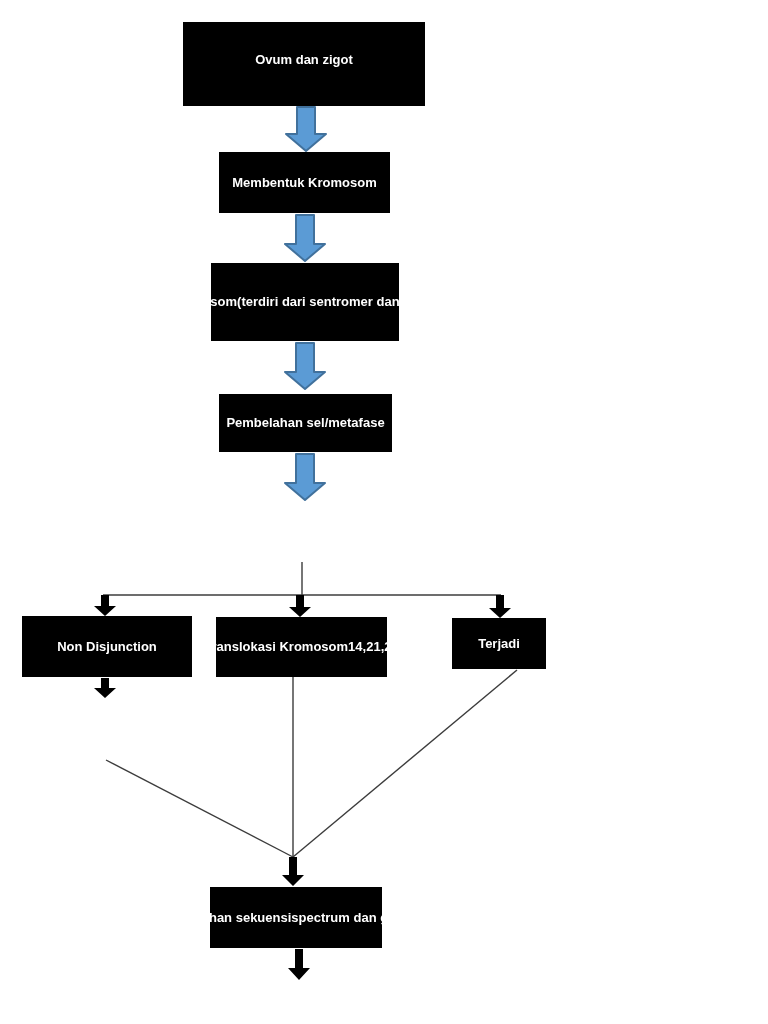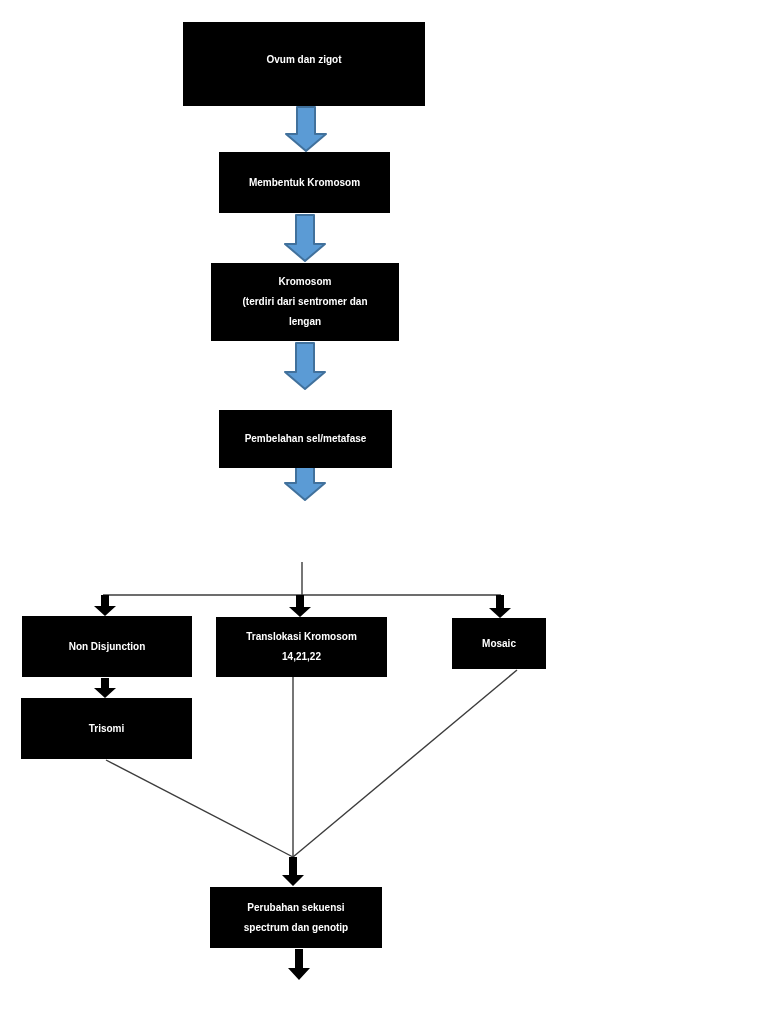--- a/index.html
+++ b/index.html
@@ -35,25 +35,25 @@
   }
   .black-arrow {
     fill: var(--arrow-black, #000000);
     stroke: none;
   }
   .node {
     position: absolute;
     background: var(--box-bg, #000000);
     color: var(--box-text, #ffffff);
     display: flex;
-    flex-direction: column;
+    flex-direction: row;
     align-items: center;
     justify-content: center;
     text-align: center;
-    font-size: 10px;
+    font-size: 13px;
     font-weight: 700;
     line-height: 20px;
     box-sizing: border-box;
     padding: 8px 6px;
   }
   .node .gap-below { margin-bottom: 9px; }
   .node .line { white-space: nowrap; }
   .node-ovum .line { white-space: normal; }
 </style>
 </head>
@@ -89,40 +89,37 @@
   <div class="node" style="left:219px;top:152px;width:171px;height:61px">
     <div class="line">Membentuk Kromosom</div>
   </div>
 
   <div class="node" style="left:211px;top:263px;width:188px;height:78px">
     <div class="line gap-below" style="margin-bottom:0">Kromosom</div>
     <div class="line">(terdiri dari sentromer dan</div>
     <div class="line">lengan</div>
   </div>
 
-  <div class="node" style="left:219px;top:410px;width:173px;height:58px">
+  <div class="node" style="left:219px;top:394px;width:173px;height:58px">
     <div class="line">Pembelahan sel/metafase</div>
   </div>
 
 
   <div class="node" style="left:22px;top:616px;width:170px;height:61px">
     <div class="line">Non Disjunction</div>
   </div>
 
   <div class="node" style="left:216px;top:617px;width:171px;height:60px">
     <div class="line">Translokasi Kromosom</div>
     <div class="line">14,21,22</div>
   </div>
 
   <div class="node" style="left:452px;top:618px;width:94px;height:51px">
-    <div class="line">Mosaic</div>
+    <div class="line">Terjadi</div>
   </div>
 
-  <div class="node" style="left:21px;top:698px;width:171px;height:61px">
-    <div class="line">Trisomi</div>
-  </div>
 
   <div class="node" style="left:210px;top:887px;width:172px;height:61px">
     <div class="line">Perubahan sekuensi</div>
     <div class="line">spectrum dan genotip</div>
   </div>
 
 </div>
 
 </body></html>

